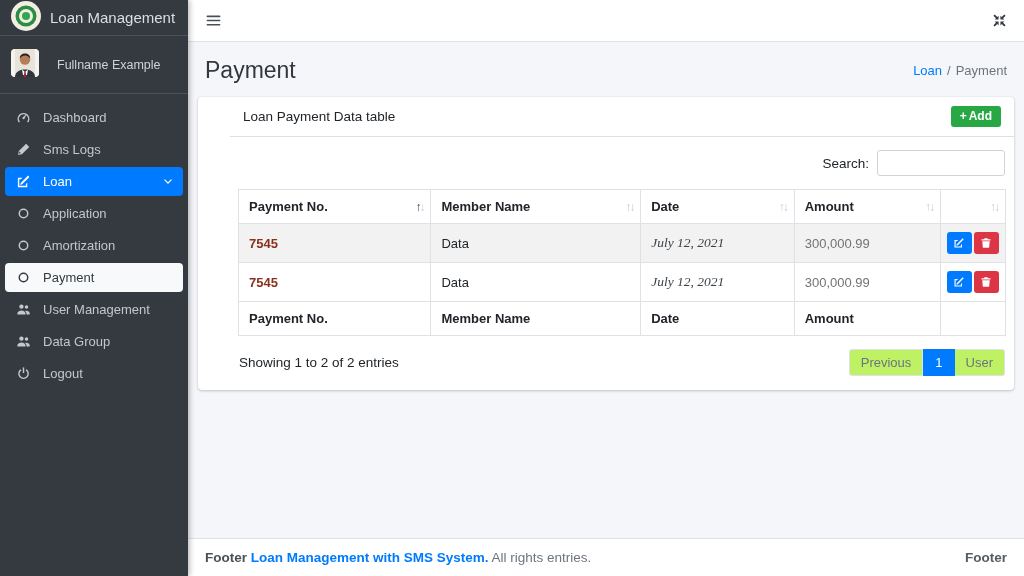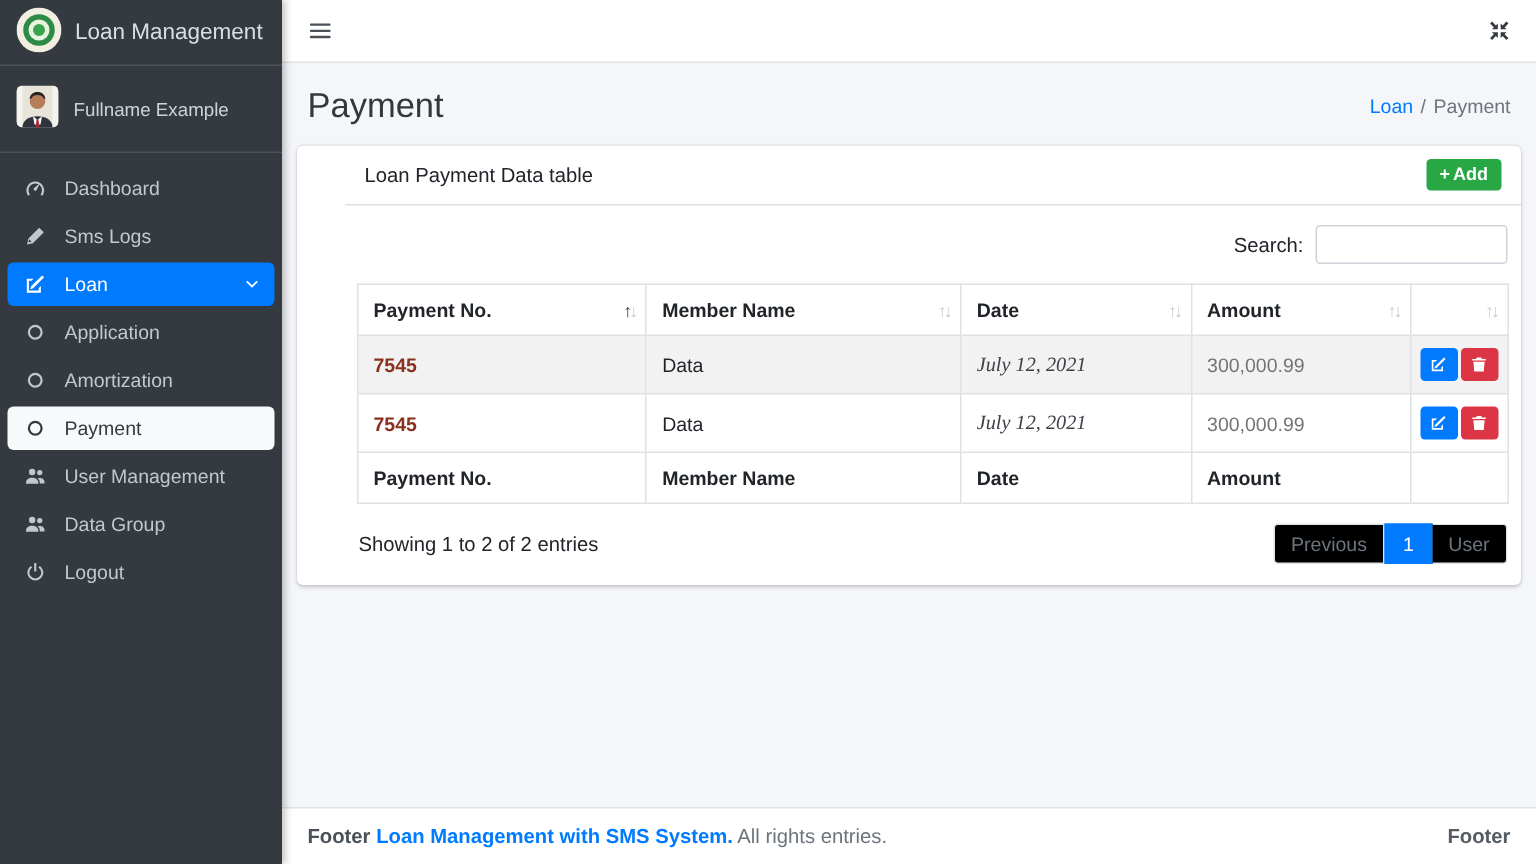--- a/index.html
+++ b/index.html
@@ -8,29 +8,29 @@
     font-family: "Liberation Sans", "DejaVu Sans", sans-serif;
     font-size: 13px; color:#212529; background:#f4f6f9;
     display:flex;
   }
   
   .sidebar {
     width:188px; min-width:188px; background:#343a40; color:#c2c7d0;
     display:flex; flex-direction:column; box-shadow:2px 0 5px rgba(0,0,0,.25); z-index:3;
   }
   .brand {
-    height:44px; display:flex; align-items:center; gap:9px; padding:12px 11px;
+    height:36px; display:flex; align-items:center; gap:9px; padding:12px 11px;
     border-bottom:1px solid rgba(255,255,255,.13);
   }
   .brand-text { font-size:15px; color:#dadfe4; font-weight:400; white-space:nowrap; }
   .user-panel {
     display:flex; align-items:center; gap:10px; padding:13px 11px;
     border-bottom:1px solid rgba(255,255,255,.13);
   }
-  .user-name { font-size:12.5px; color:#ced3d9; }
+  .user-name { font-size:12.5px; color:#ced3d9;margin-left:8px; }
   .nav { padding:9px 5px; display:flex; flex-direction:column; }
   .nav-item {
     display:flex; align-items:center; gap:10px; padding:7px 9px; margin-bottom:3px;
     border-radius:4px; font-size:13px; color:#c2c7d0; cursor:pointer; white-space:nowrap;
   }
   .nav-item .icn { width:19px; display:flex; justify-content:center; align-items:center; flex:none; }
   .nav-item.active-parent { background:#007bff; color:#fff; }
   .nav-item.selected { background:#f8f9fa; color:#343a40; }
   .chev { margin-left:auto; display:flex; align-items:center; }
   
@@ -89,21 +89,21 @@
     width:25px; height:22px; border:none; border-radius:3px; cursor:pointer;
     display:inline-flex; align-items:center; justify-content:center; margin:0 1px; vertical-align:middle;
   }
   .btn-edit { background:#007bff; }
   .btn-delete { background:#dc3545; }
   
   .table-bottom { display:flex; justify-content:space-between; align-items:center; margin:13px 1px 1px; }
   .entries-info { font-size:13.5px; color:#212529; }
   .pagination { display:flex; }
   .page-btn {
-    padding:5px 11px; font-size:13px; background:#000000; border:1px solid #dee2e6;
+    padding:5px 11px; font-size:13px; background:#bef264; border:1px solid #dee2e6;
     color:#6c757d; cursor:pointer; font-family:inherit;
   }
   .page-btn.prev { border-radius:3px 0 0 3px; }
   .page-btn.next { border-radius:0 3px 3px 0; border-left:none; }
   .page-btn.active { background:#007bff; border-color:#007bff; color:#fff; min-width:26px; text-align:center; }
   
   .footer {
     margin-top:auto; background:#fff; border-top:1px solid #dee2e6;
     padding:11px 17px; font-size:13.5px; color:#6c757d;
     display:flex; justify-content:space-between; align-items:center;

